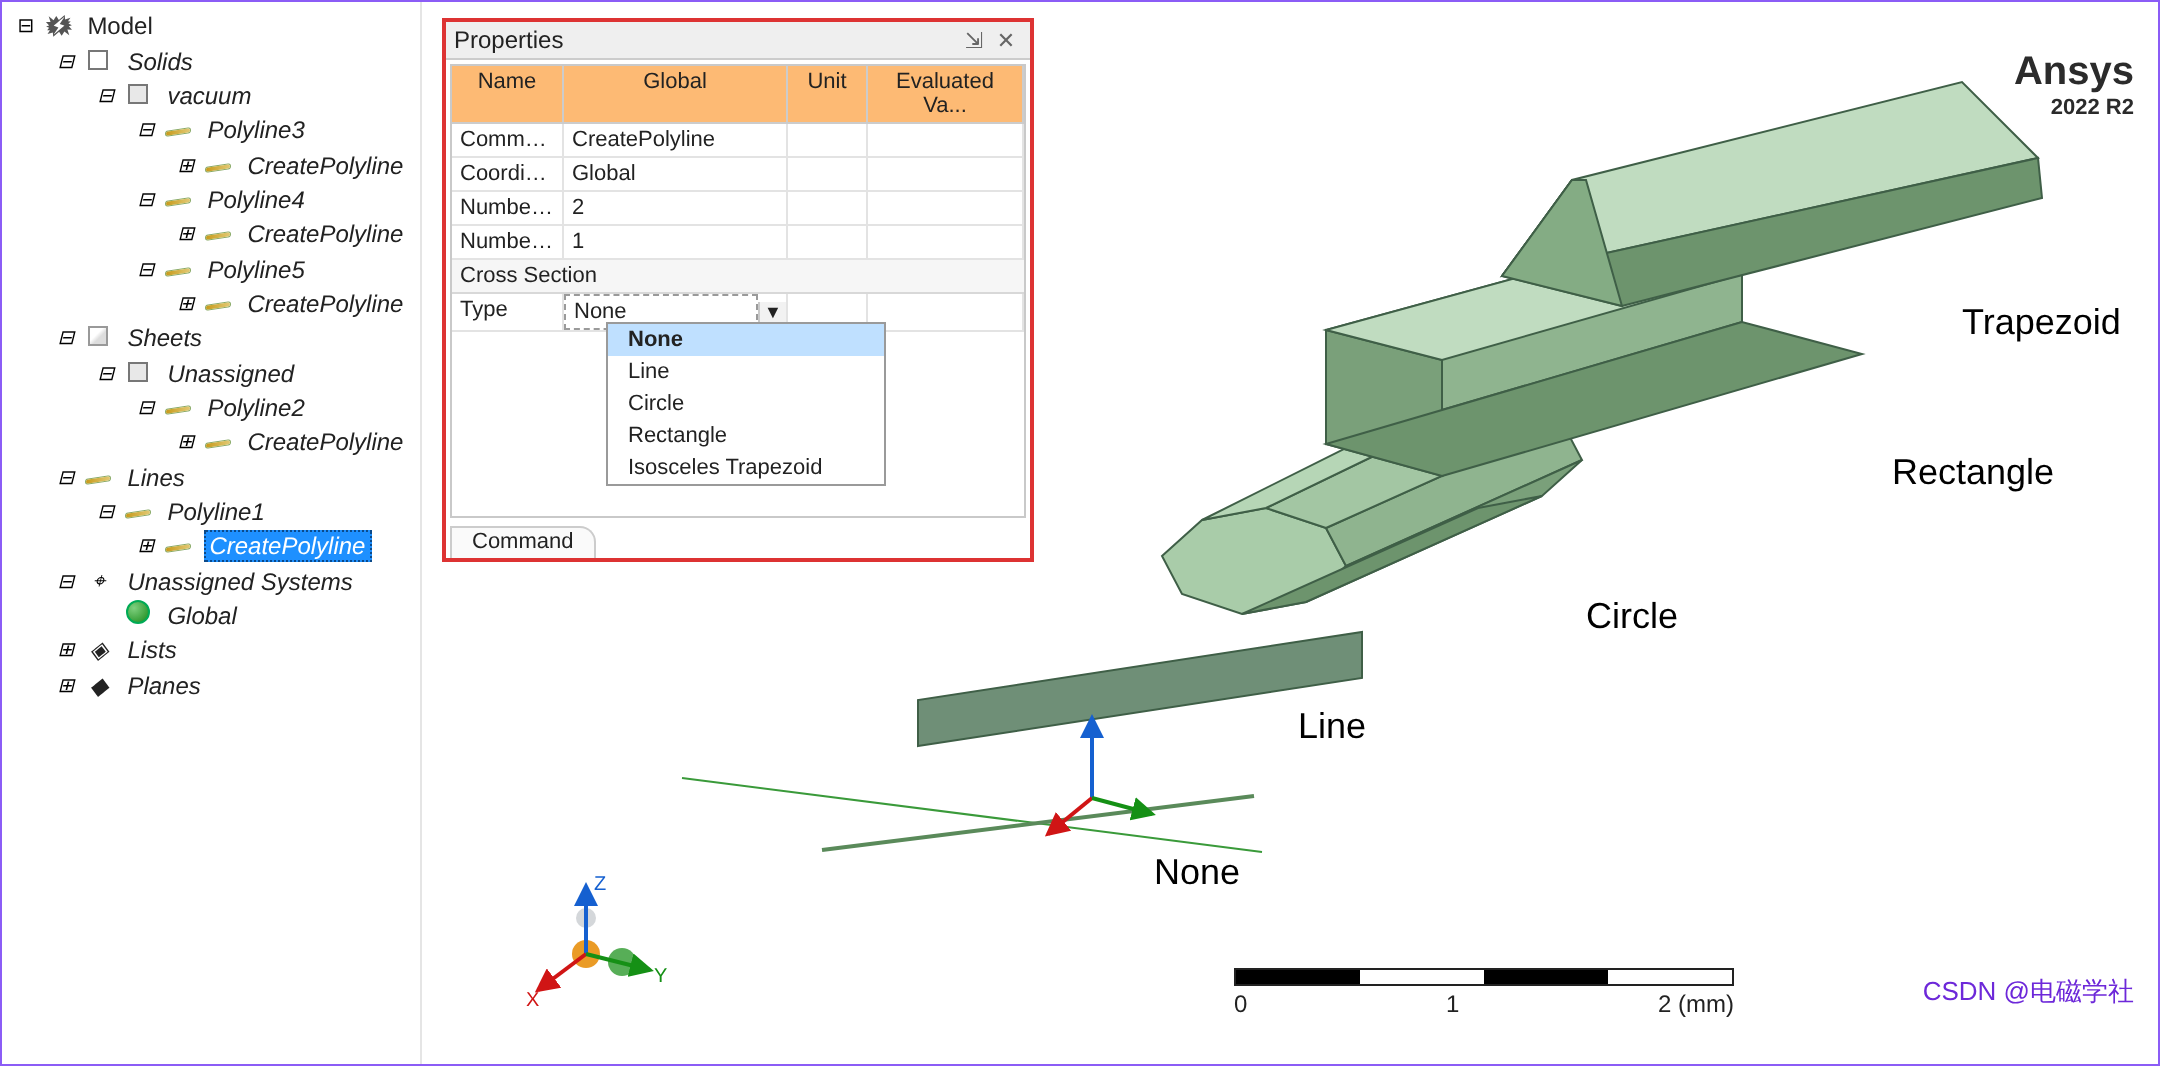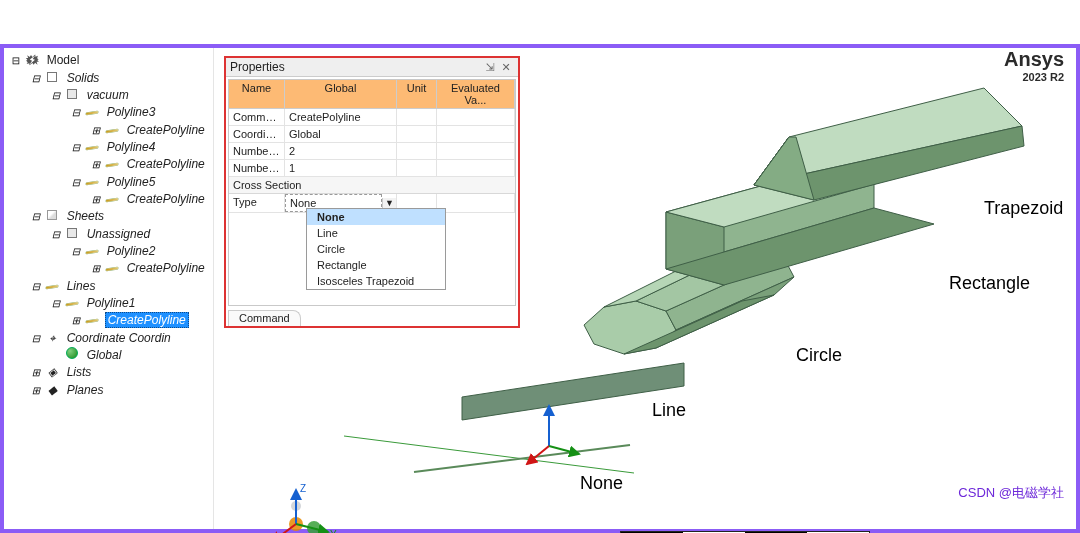--- a/index.html
+++ b/index.html
@@ -9,23 +9,22 @@
     font-size: 12px;
     color: #222;
     width: 1080px;
     height: 533px;
     position: relative;
     background: #fff;
     overflow: hidden;
   }
   .frame {
     position: absolute; inset: 0;
-    border: 4px solid #8b5cf6;
+    border: 1px solid #8b5cf6;
     display: flex;
-    margin-top: 44px;
   }
   
   .tree {
     width: 210px;
     padding: 4px 2px;
     border-right: 1px solid #e5e5e5;
     overflow: auto;
     background: #fff;
   }
   .node { position: relative; white-space: nowrap; line-height: 17px; padding-left: 4px; }
@@ -78,21 +77,21 @@
   
   .lab { position:absolute; font-size:18px; color:#000000; }
   
   .scale { position:absolute; left:406px; top:483px; width:250px; }
   .sbar { height:9px; display:flex; border:1px solid #222; }
   .sbar div { flex:1; }
   .sbar div:nth-child(odd){ background:#000; }
   .sbar div:nth-child(even){ background:#fff; }
   .snum { display:flex; justify-content:space-between; font-size:12px; margin-top:2px; }
   
-  .logo { position:absolute; right:12px; top:0; text-align:right; }
+  .logo { position:absolute; right:12px; top:24px; text-align:right; }
   .logo .a { font-weight:bold; font-size:20px; color:#2b2b2b; }
   .logo .v { font-weight:bold; font-size:11px; color:#2b2b2b; }
   .wm { position:absolute; right:12px; bottom:27px; color:#6d28d9; font-size:13px; }
   
   .axis-sm { position:absolute; left:325px; top:358px; width:40px; height:60px; }
   .triad-sm { position:absolute; left:52px; top:436px; width:80px; height:70px; }
   svg { overflow:visible; }
 </style>
 </head>
 <body>
@@ -196,21 +195,21 @@
                   <span class="ico"><span class="i-line"></span></span>
                   <span class="lbl">CreatePolyline</span>
                 </div>
               </div>
             </div>
           </div>
         </div>
         <div class="node">
           <span class="tw exp"></span>
           <span class="ico i-csys">⌖</span>
-          <span class="lbl">Coordinate Coordin</span>
+          <span class="lbl">Unassigned Systems</span>
           <div class="kids">
             <div class="node">
               <span class="tw none"></span>
               <span class="ico"><span class="i-globe"></span></span>
               <span class="lbl">Global</span>
             </div>
           </div>
         </div>
         <div class="node">
           <span class="tw"></span>
@@ -315,21 +314,21 @@
       <div class="snum">
         <span>0</span>
         <span>1</span>
         <span>2 (mm)</span>
       </div>
     </div>
 
     
     <div class="logo">
       <div class="a">Ansys</div>
-      <div class="v">2023 R2</div>
+      <div class="v">2022 R2</div>
     </div>
     <div class="wm">CSDN @电磁学社</div>
 
     
     <div class="panel">
       <div class="p-title">
         <span class="t">Properties</span>
         <span class="p-pin">⇲</span>
         <span class="p-x">✕</span>
       </div>

